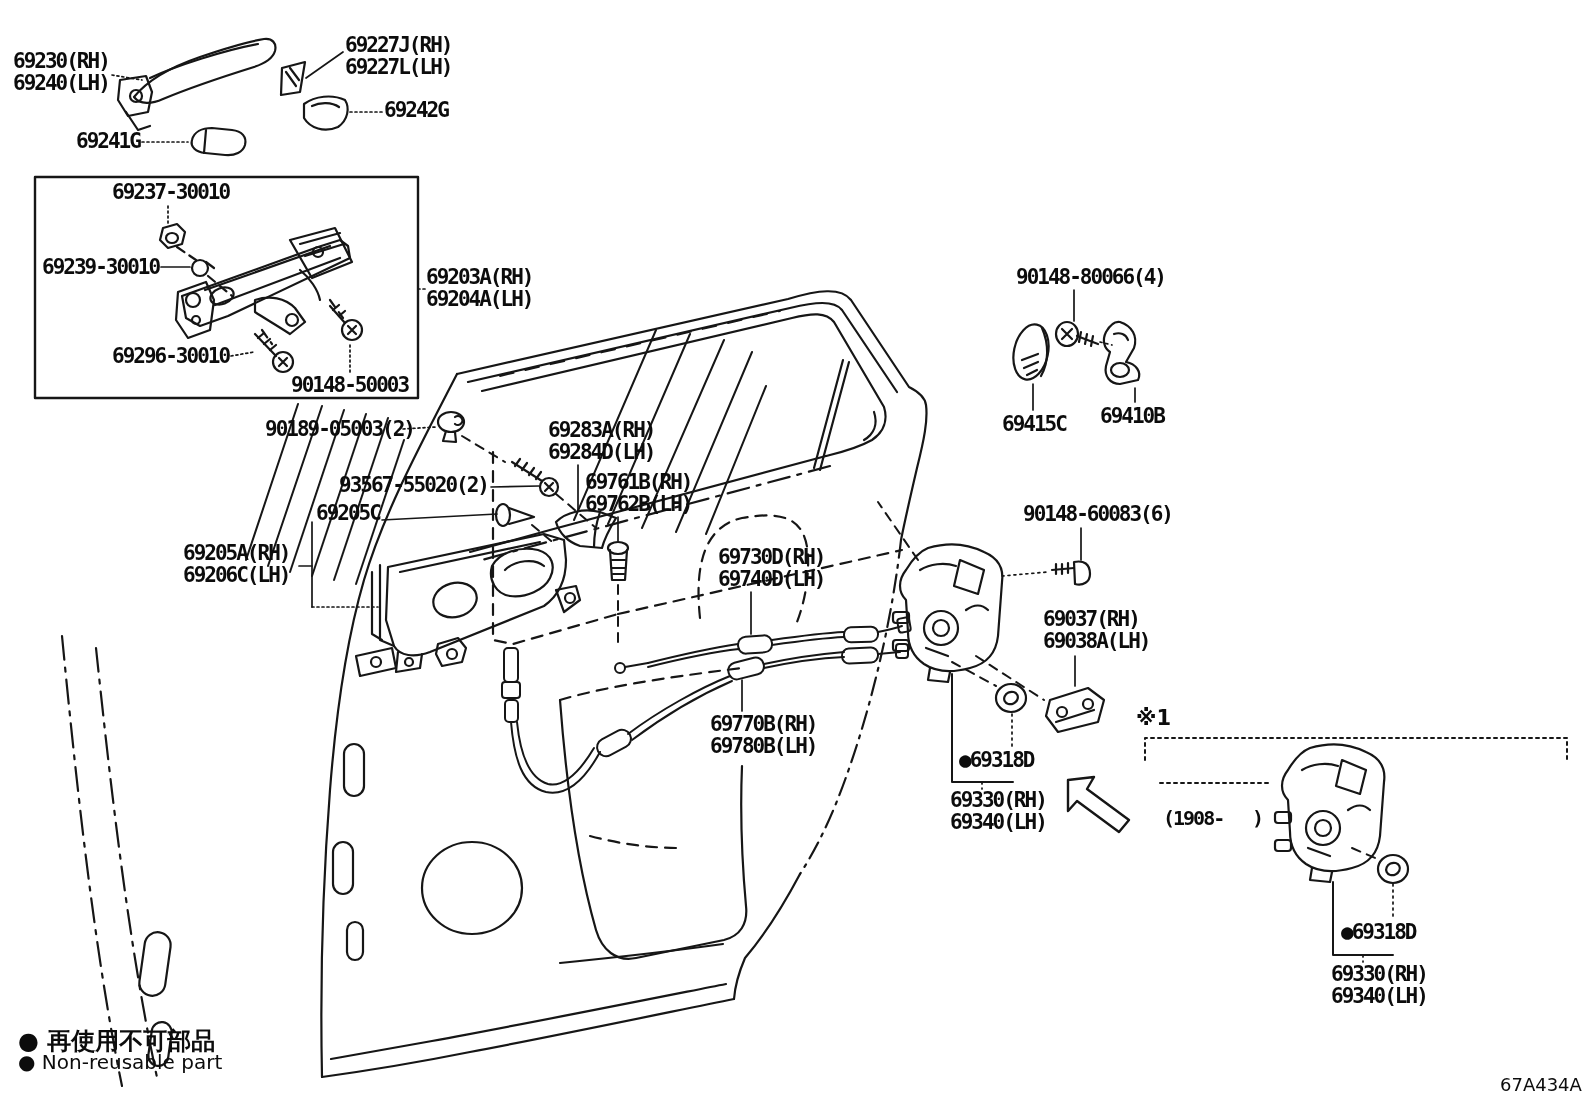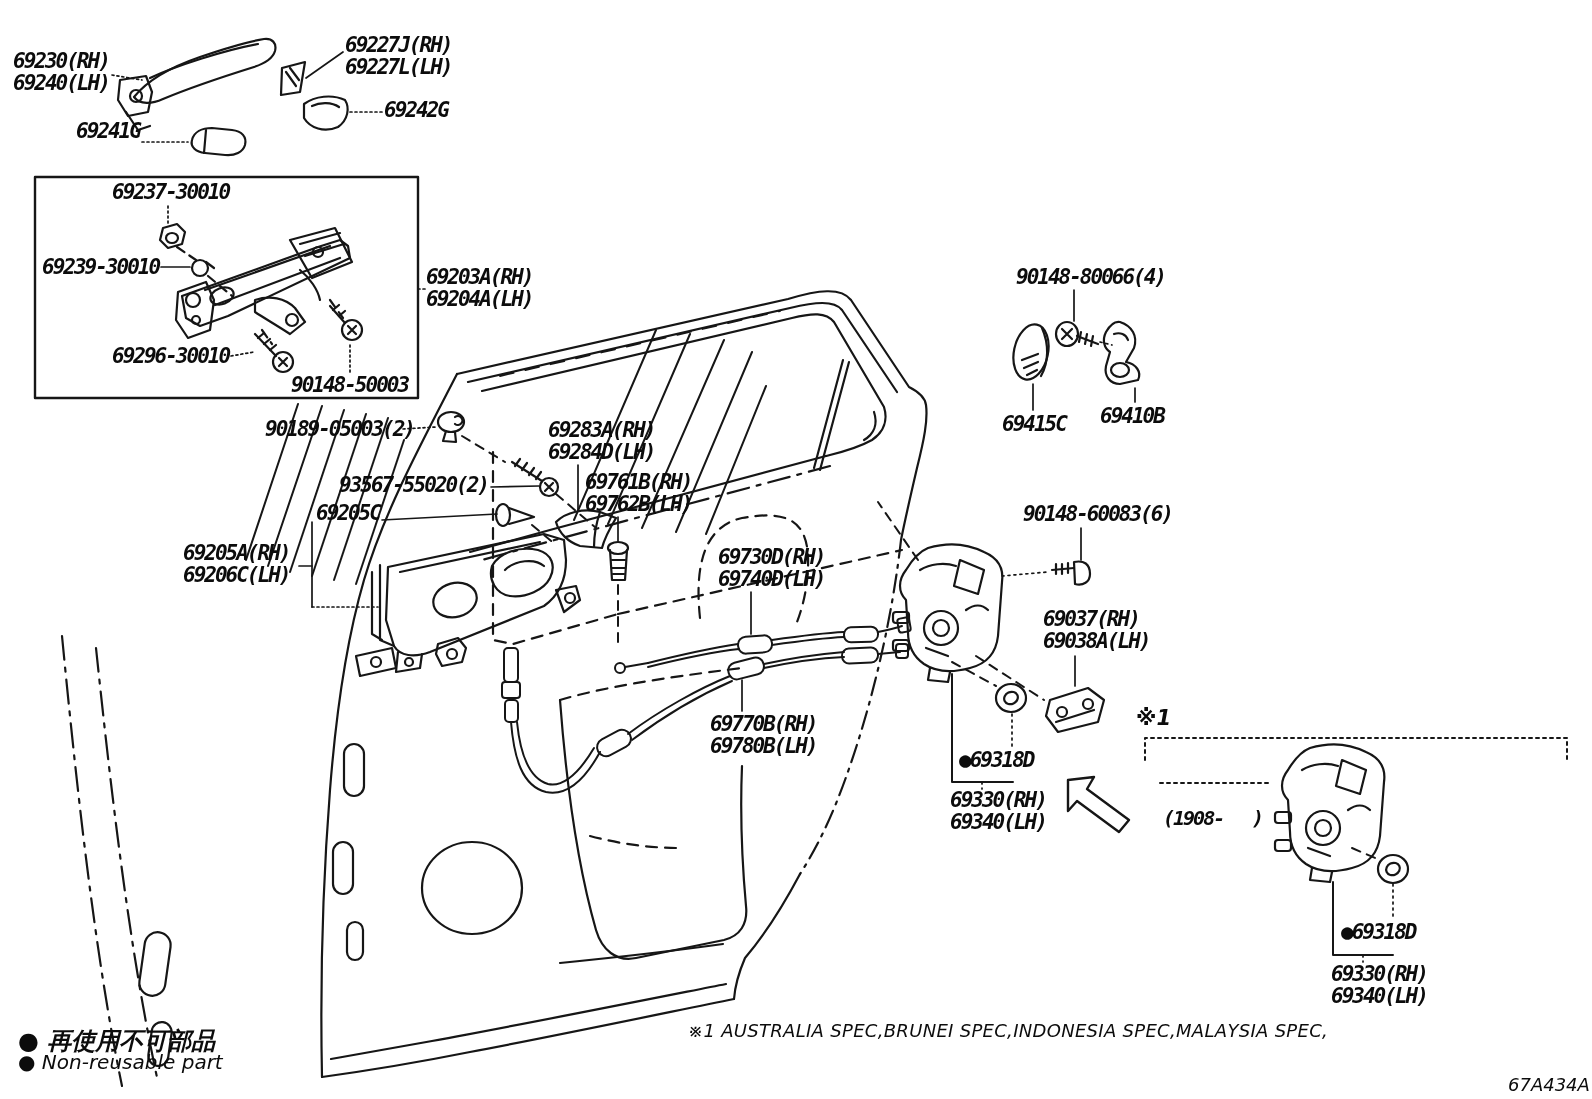--- a/index.html
+++ b/index.html
@@ -1,17 +1,17 @@
 <!DOCTYPE html>
 <html><head>
 <meta charset="utf-8">
 <style>
   html,body{margin:0;padding:0;background:#ffffff;}
   #stage{position:relative;width:1592px;height:1099px;background:#ffffff;overflow:hidden;
-         font-family:"DejaVu Sans Mono","Liberation Mono",monospace;font-style:italic;}
+         font-family:"DejaVu Sans Mono","Liberation Mono",monospace;}
   #artwork{position:absolute;left:0;top:0;}
   #labels-layer{position:absolute;left:0;top:0;width:100%;height:100%;}
   .plabel{position:absolute;font-family:"DejaVu Sans Mono","Liberation Mono",monospace;
           font-weight:bold;font-size:21px;line-height:22px;letter-spacing:-2px;
           color:#0c0c0c;white-space:nowrap;}
   .note-ref{position:absolute;left:1136px;top:706px;font-family:"DejaVu Sans","Liberation Sans",sans-serif;
             font-weight:bold;font-size:21px;color:#0c0c0c;}
   .date-open{position:absolute;left:1163px;top:758px;}
   .date-close{position:absolute;left:1252px;top:758px;}
   .date-open,.date-close{font-family:"DejaVu Sans Mono","Liberation Mono",monospace;
@@ -19,21 +19,21 @@
   .legend{position:absolute;left:18px;font-family:"DejaVu Sans","Liberation Sans",sans-serif;
           font-size:24px;font-weight:bold;color:#0c0c0c;white-space:nowrap;}
   .legend.jp{top:1025px;}
   .legend.en{top:1050px;font-weight:normal;font-size:20px;}
   .spec{position:absolute;left:688px;font-family:"DejaVu Sans","Liberation Sans",sans-serif;
         font-size:18px;color:#0c0c0c;white-space:nowrap;letter-spacing:0.3px;}
   .spec.l1{top:1020px;}
   .spec.l2{top:1044px;}
   .spec.l3{top:1068px;}
   .diagram-code{position:absolute;left:1500px;top:1074px;font-family:"DejaVu Sans","Liberation Sans",sans-serif;
-        font-size:18px;color:#0c0c0c;margin-left:8px;}
+        font-size:18px;color:#0c0c0c;}
 </style>
 </head>
 <body>
 
 <div id="stage">
 
   <svg id="artwork" width="1592" height="1099" viewBox="0 0 1592 1099">
     <g stroke="#161616" fill="none" stroke-width="2.2" stroke-linecap="round" stroke-linejoin="round">
 
       <g>
@@ -354,21 +354,21 @@
         <div>69230(RH)</div>
         <div>69240(LH)</div>
       </div>
       <div class="plabel" style="left: 345px; top: 34px;">
         <div>69227J(RH)</div>
         <div>69227L(LH)</div>
       </div>
       <div class="plabel" style="left: 384px; top: 99px;">
         <div>69242G</div>
       </div>
-      <div class="plabel" style="left: 76px; top: 120px;">
+      <div class="plabel" style="left: 76px; top: 130px;">
         <div>69241G</div>
       </div>
       <div class="plabel" style="left: 112px; top: 181px;">
         <div>69237-30010</div>
       </div>
       <div class="plabel" style="left: 42px; top: 256px;">
         <div>69239-30010</div>
       </div>
       <div class="plabel" style="left: 112px; top: 345px;">
         <div>69296-30010</div>
@@ -441,16 +441,15 @@
       </div>
     </div>
 
   <div class="note-ref">※1</div>
   <div class="date-open">(1908-</div>
   <div class="date-close">)</div>
 
   <div class="legend jp">●  再使用不可部品</div>
   <div class="legend en">●  Non-reusable part</div>
 
-  <div class="spec l1">※1 AUSTRALIA SPEC,BRUNEI SPEC,INDONESIA SPEC,MALAYSIA SPEC,</div>
 
   <div class="diagram-code">67A434A</div>
 </div>
 
 </body></html>

